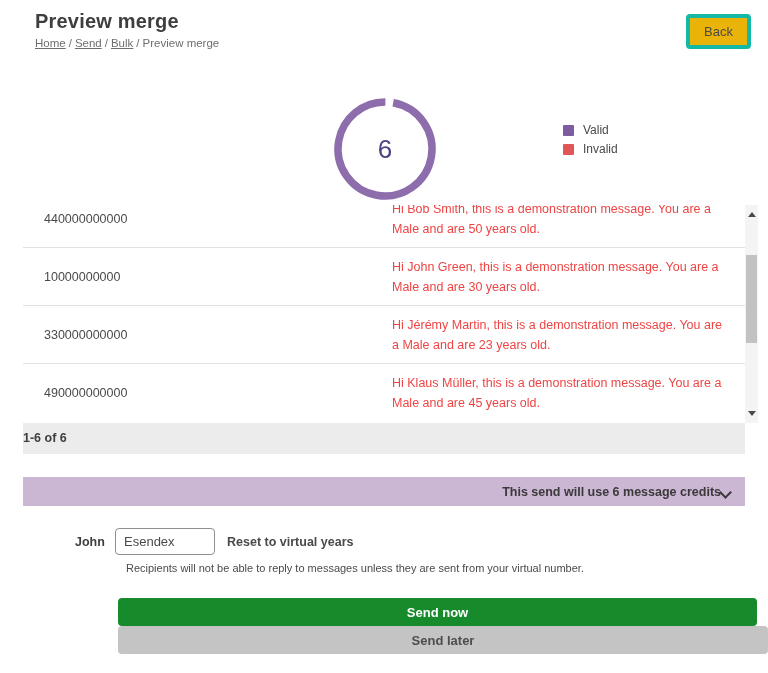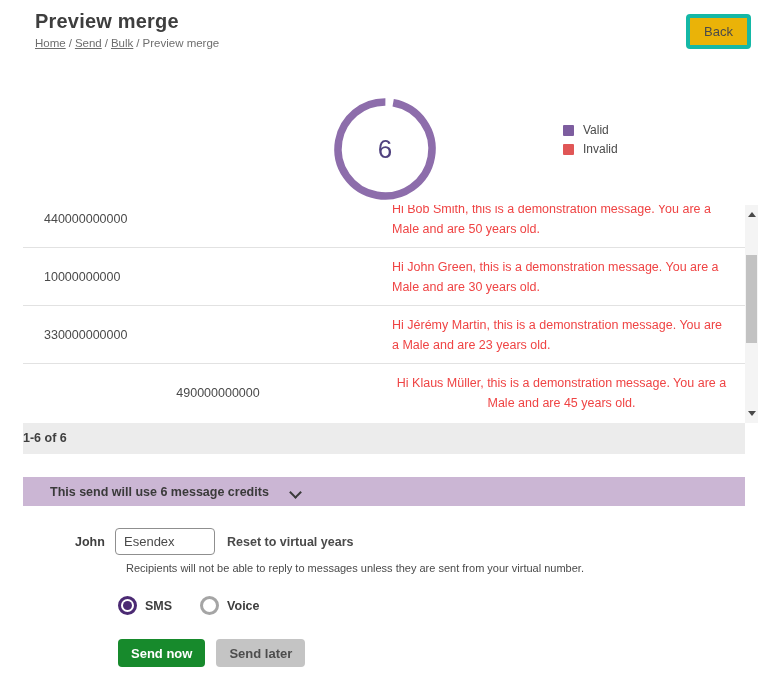--- a/index.html
+++ b/index.html
@@ -29,41 +29,41 @@
   .swatch { width:11px; height:11px; margin-right:9px; border-radius:1px; }
   .swatch-valid { background:#7d5d9f; }
   .swatch-invalid { background:#e05656; }
 
   
   .table-scroll { position:relative; margin-left:23px; width:735px; height:218px;
     overflow:hidden; }
   .rows { margin-top:-15px; margin-right:13px; }
   .row { display:flex; align-items:center; height:58px; border-bottom:1px solid #e2e2e2;
     padding-left:21px; font-size:12.5px; background:#fff; }
-  .row:last-child { border-bottom:none;text-align:center; }
+  .row:last-child { border-bottom:none; }
   .phone { flex:0 0 348px; color:#4a4a4a; }
   .message { flex:1; padding-right:14px; line-height:20px; color:#ef4444; }
   .scrollbar { position:absolute; right:0; top:0; width:13px; height:218px;
     background:#f4f4f4; }
   .sb-arrow { position:absolute; left:3px; width:0; height:0; cursor:pointer; }
   .sb-up { top:7px; border-left:4px solid transparent; border-right:4px solid transparent;
     border-bottom:5px solid #4a4a4a; }
   .sb-down { bottom:7px; border-left:4px solid transparent; border-right:4px solid transparent;
     border-top:5px solid #4a4a4a; }
   .sb-thumb { position:absolute; left:1px; top:50px; width:11px; height:88px;
     background:#c2c2c2; cursor:pointer; }
 
   .pagination { margin-left:23px; width:722px; height:31px; background:#ececec;
     font-size:12.5px; font-weight:600; color:#3f3f3f; line-height:31px;
     }
 
   
   .credits { margin:23px 0 0 23px; width:722px; height:29px; background:#cbb6d4;
-    display:flex; align-items:center; justify-content:flex-start;
-    padding:0 14px 0 27px; cursor:pointer;gap:22px; }
+    display:flex; align-items:center; justify-content:flex-end;
+    padding:0 14px 0 21px; cursor:pointer; }
   .credits-text { font-size:12.5px; font-weight:bold; color:#3a3a3a; }
   .chev { width:10px; height:10px; position:relative; }
   .chev::before { content:""; position:absolute; left:0; top:1px; width:7px; height:7px;
     border-right:2.5px solid #3a3a3a; border-bottom:2.5px solid #3a3a3a;
     transform:rotate(45deg); }
 
   
   .form { position:relative; margin-top:22px; }
   .from-row { display:flex; align-items:center; padding-left:75px; }
   .from-label { font-size:12.5px; font-weight:bold; color:#3e3e3e; width:40px; }
@@ -73,21 +73,21 @@
     cursor:pointer; }
   .help-text { margin:7px 0 0 118px; font-size:11px; color:#4a4a4a;padding-left:8px; }
   .radio-row { display:flex; align-items:center; margin:22px 0 0 118px; }
   .radio-opt { display:flex; align-items:center; margin-right:28px; cursor:pointer; }
   .rb { width:19px; height:19px; border-radius:50%; background:#fff; margin-right:8px;
     display:flex; align-items:center; justify-content:center; }
   .rb-on { border:3px solid #4b2a73; }
   .rb-on .dot { width:9px; height:9px; border-radius:50%; background:#4b2a73; }
   .rb-off { border:3px solid #a5a5a5; }
   .radio-label { font-size:12.5px; font-weight:bold; color:#3e3e3e; }
-  .btn-row { margin:24px 0 0 118px; display:flex; }
+  .btn-row { margin:24px 0 0 118px; display:flex;flex-direction:column; }
   .btn { border:none; border-radius:4px; height:28px; padding:0 13px;
     font-size:13px; font-weight:bold; font-family:inherit; cursor:pointer; }
   .btn-send-now { background:#178a2c; color:#ffffff; margin-right:11px; }
   .btn-send-later { background:#c4c4c4; color:#4d4d4d; }
 </style>
 </head>
 <body>
 
 <div class="header">
   <div class="page-title">Preview merge</div>
@@ -148,29 +148,17 @@
   <span class="chev"></span>
 </div>
 
 <div class="form">
   <div class="from-row">
     <span class="from-label">John</span>
     <input class="from-input" type="text" value="Esendex" style="">
     <span class="reset-link">Reset to virtual years</span>
   </div>
   <div class="help-text">Recipients will not be able to reply to messages unless they are sent from your virtual number.</div>
-  <div class="radio-row">
-    <span class="radio-opt">
-      <span class="rb rb-on">
-          <span class="dot"></span>
-        </span>
-      <span class="radio-label">SMS</span>
-    </span>
-    <span class="radio-opt">
-      <span class="rb rb-off"></span>
-      <span class="radio-label">Voice</span>
-    </span>
-  </div>
   <div class="btn-row">
     <button class="btn btn-send-now">Send now</button>
     <button class="btn btn-send-later">Send later</button>
   </div>
 </div>
 
 </body></html>

